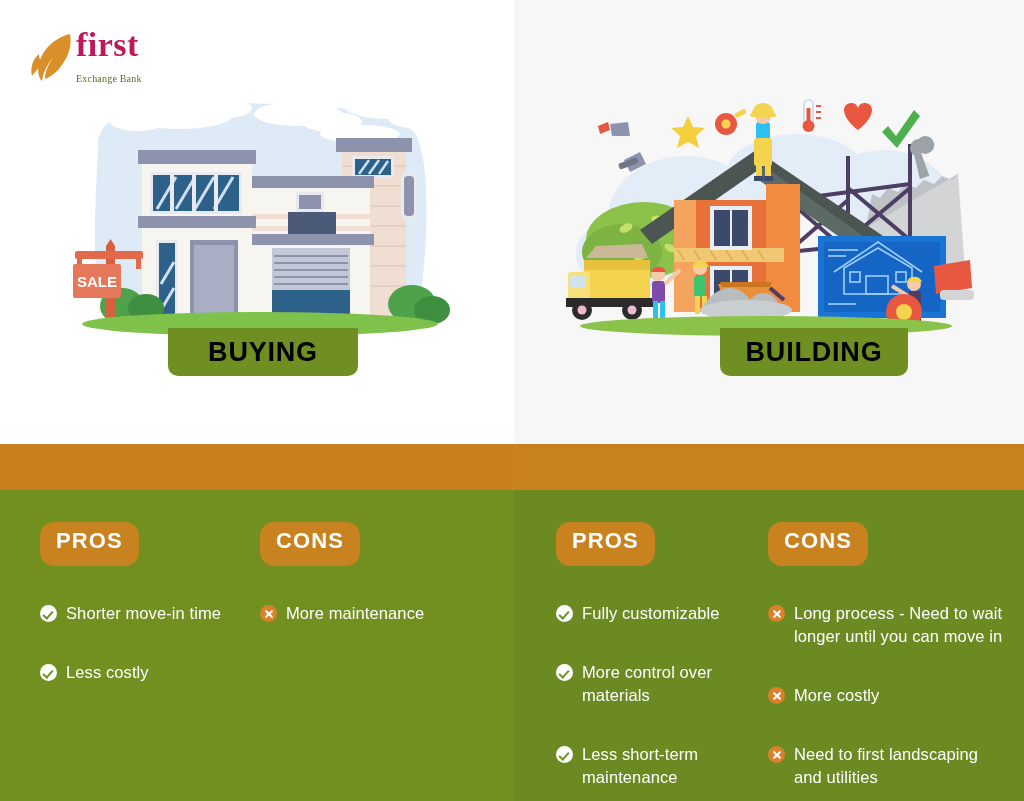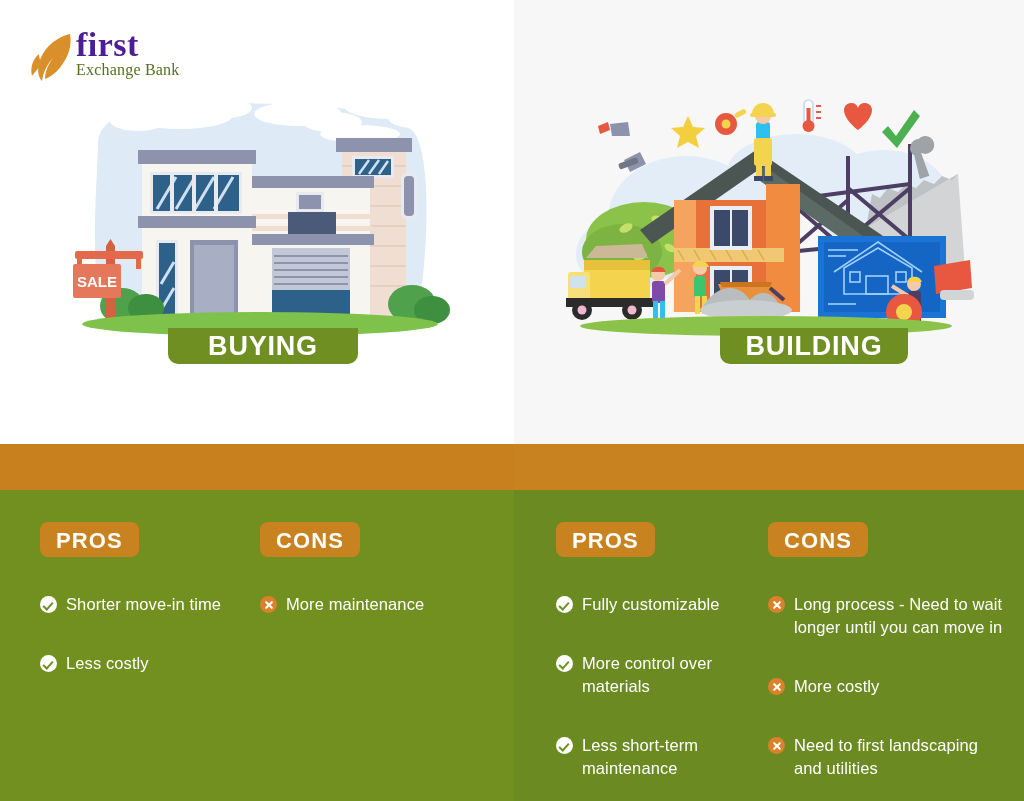--- a/index.html
+++ b/index.html
@@ -14,38 +14,38 @@
   .top { position: absolute; left: 0; top: 0; width: 1024px; height: 444px; }
   .panel-left  { position: absolute; left: 0;     top: 0; width: 514px; height: 444px; background: #ffffff; }
   .panel-right { position: absolute; left: 514px; top: 0; width: 510px; height: 444px; background: #f7f7f7; }
 
   
   .logo { position: absolute; left: 30px; top: 28px; width: 180px; height: 58px; }
   .logo-mark { position: absolute; left: 0; top: 4px; width: 46px; height: 50px; }
   .logo-text { position: absolute; left: 46px; top: 0px; width: 132px; }
   .logo-first {
     font-family: "Liberation Serif", serif;
-    font-size: 34px; font-weight: 700; color: #4c1d95;
+    font-size: 34px; font-weight: 700; color: #be185d;
     line-height: 34px; letter-spacing: .5px;
   }
   .logo-sub {
     font-family: "Liberation Serif", serif;
-    font-size: 16px; color: #55701f; line-height: 16px;
-    letter-spacing: .2px; margin-top: 0;
+    font-size: 10px; color: #55701f; line-height: 16px;
+    letter-spacing: .2px; margin-top: 9px;
   }
 
   
   .illo { position: absolute; overflow: hidden; }
   .illo-buy   { left: 60px;  top: 88px; width: 400px; height: 256px; }
   .illo-build { left: 566px; top: 88px; width: 412px; height: 256px; }
 
   
   .banner {
-    position: absolute; height: 36px; background: #6f8f22;
-    border-radius: 0 0 10px 10px; color: #ffffff;
+    position: absolute; height: 48px; background: #6f8f22;
+    border-radius: 0 0 10px 10px; color: #000000;
     font-size: 27px; font-weight: 700; letter-spacing: .8px;
     display: flex; align-items: center; justify-content: center;
   }
   .banner-buy   { left: 168px; top: 328px; width: 190px; }
   .banner-build { left: 720px; top: 328px; width: 188px; }
 
   
   .band        { position: absolute; left: 0; top: 444px; width: 1024px; height: 46px; }
   .band-l      { position: absolute; left: 0;     top: 0; width: 514px; height: 46px; background: #c8801e; }
   .band-r      { position: absolute; left: 514px; top: 0; width: 510px; height: 46px; background: #c8821f; }
@@ -57,21 +57,21 @@
 
   .col { position: absolute; top: 0; }
   .col-1 { left: 40px;  width: 212px; }
   .col-2 { left: 260px; width: 248px; }
   .col-3 { left: 556px; width: 212px; }
   .col-4 { left: 768px; width: 240px; }
 
   .badge {
     display: inline-block; background: #c8821f; color: #ffffff;
     font-size: 22px; font-weight: 700; letter-spacing: 1.1px;
-    padding: 6px 16px 3px 16px; border-radius: 8px; margin: 32px 0 0 0; text-align: center;
+    padding: 6px 16px 12px 16px; border-radius: 14px; margin: 32px 0 0 0; text-align: center;
   }
   .list { margin-top: 14px; }
   .item { position: relative; padding-left: 26px; margin-bottom: 16px; margin-top: 36px; }
   .item-text {
     color: #ffffff; font-size: 16.5px; line-height: 23px; letter-spacing: .1px;
   }
   .ico {
     position: absolute; left: 0; top: 3px; width: 17px; height: 17px; border-radius: 50%;
   }
   .ico-check { background: #ffffff; }

